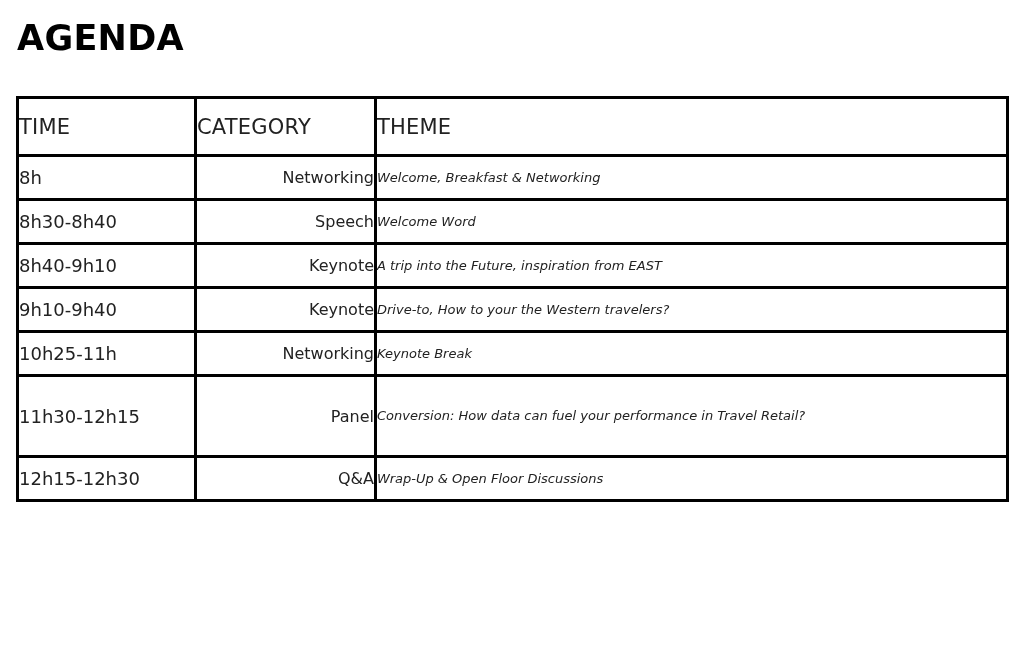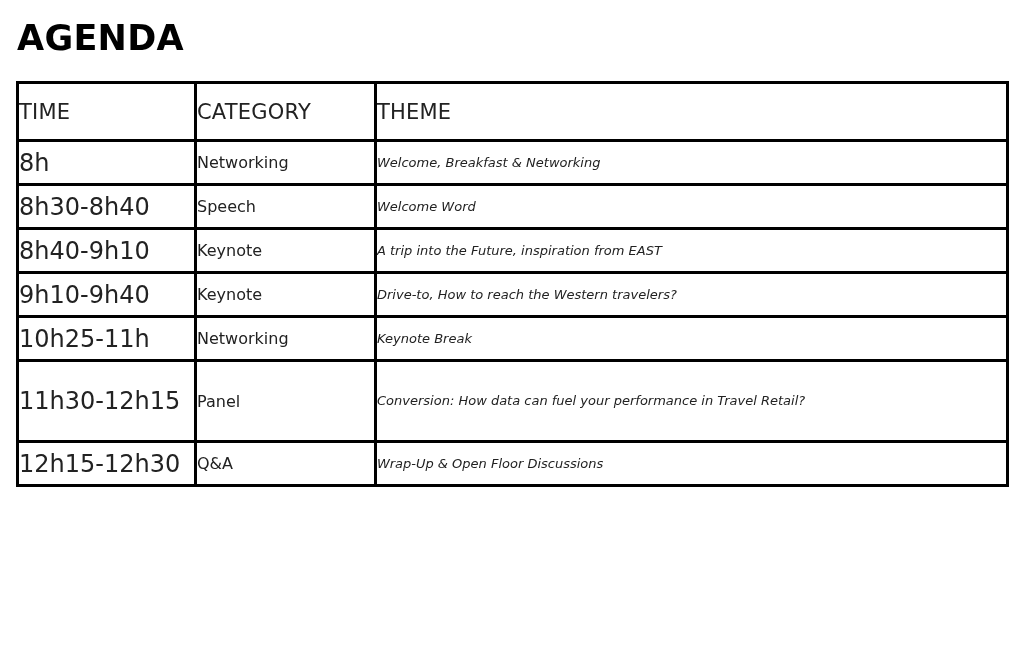--- a/index.html
+++ b/index.html
@@ -23,21 +23,21 @@
       font-family: "DejaVu Sans", sans-serif;
       font-weight: bold;
       font-size: 35px;
       letter-spacing: 0.3px;
       color: #000;
       line-height: 38px;
     }
     table.agenda {
       position: absolute;
       left: 16px;
-      top: 81px;
+      top: 96px;
       width: 990px;
       border-collapse: collapse;
       table-layout: fixed;
     }
     table.agenda th, table.agenda td {
       border: 3px solid #000;
       padding: 0;
       vertical-align: middle;
       overflow: hidden;
     }
@@ -50,30 +50,31 @@
       font-weight: normal;
       font-size: 21px;
       color: #222;
       font-family: "DejaVu Sans", sans-serif;
       letter-spacing: 0.2px;
     }
     th.h-time { padding-left: 10px; }
     th.h-cat { padding-left: 10px; }
     th.h-theme { padding-left: 11px; margin-left: 35px; }
     td.time {
-      font-size: 24px;
+      font-size: 18px;
       padding-left: 3px;
       color: #222;
       white-space: nowrap;
     }
     td.cat {
       font-size: 16px;
       padding-left: 3px;
       color: #222;
       white-space: nowrap;
+      text-align: right;
     }
     td.theme {
       font-size: 13px;
       font-style: italic;
       padding-left: 4px;
       padding-right: 8px;
       color: #222;
       line-height: 36px;
     }
     tr.r-single td { height: 41px; }
@@ -109,21 +110,21 @@
       <td class="theme">Welcome Word</td>
     </tr>
     <tr class="r-single">
       <td class="time">8h40-9h10</td>
       <td class="cat">Keynote</td>
       <td class="theme">A trip into the Future, inspiration from EAST</td>
     </tr>
     <tr class="r-single">
       <td class="time">9h10-9h40</td>
       <td class="cat">Keynote</td>
-      <td class="theme">Drive-to, How to reach the Western travelers?</td>
+      <td class="theme">Drive-to, How to your the Western travelers?</td>
     </tr>
     <tr class="r-single">
       <td class="time">10h25-11h</td>
       <td class="cat">Networking</td>
       <td class="theme">Keynote Break</td>
     </tr>
     <tr class="r-double">
       <td class="time">11h30-12h15</td>
       <td class="cat">Panel</td>
       <td class="theme">Conversion: How data can fuel your performance in Travel Retail?</td>

